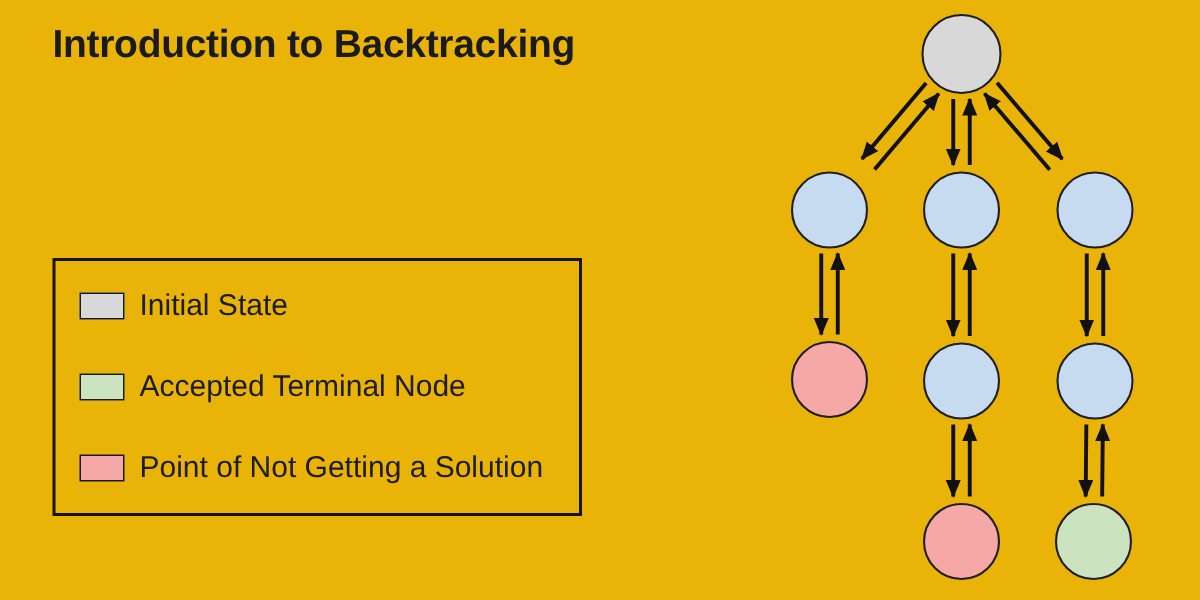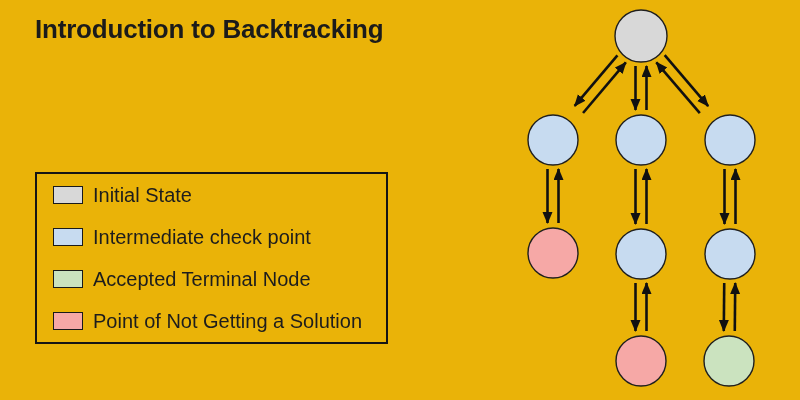--- a/index.html
+++ b/index.html
@@ -68,24 +68,20 @@
 <div class="stage">
 
   <h1 class="page-title">Introduction to Backtracking</h1>
 
   <div class="legend-box">
     <div class="legend-item">
       <span class="legend-swatch" style="background: rgb(216, 216, 216);"></span>
       <span class="legend-label">Initial State</span>
     </div>
     <div class="legend-item">
-      <span class="legend-swatch" style="background: rgb(199, 219, 240);"></span>
-      <span class="legend-label">Intermediate check point</span>
-    </div>
-    <div class="legend-item">
       <span class="legend-swatch" style="background: rgb(203, 227, 191);"></span>
       <span class="legend-label">Accepted Terminal Node</span>
     </div>
     <div class="legend-item">
       <span class="legend-swatch" style="background: rgb(246, 168, 166);"></span>
       <span class="legend-label">Point of Not Getting a Solution</span>
     </div>
   </div>
 
   <svg class="tree-svg" width="800" height="400" viewBox="0 0 800 400">

